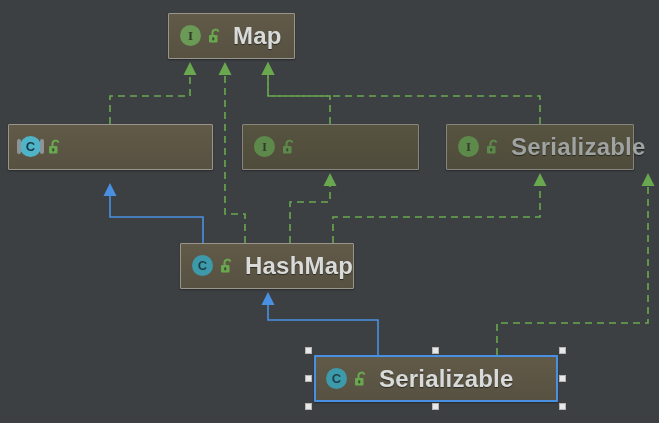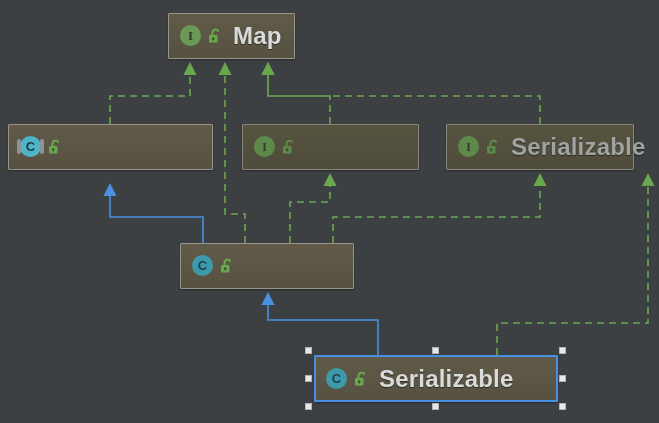--- a/index.html
+++ b/index.html
@@ -226,20 +226,21 @@
       </div>
       <div class="node" style="left: 180px; top: 243px; width: 174px; height: 46px;">
         <span class="icon-stereotype">
           <span class="ic-class">C</span>
         </span>
         <span class="icon-lock"><svg width="16" height="18" viewBox="0 0 16 18">
             <path d="M5.5 8 V5.3 a3.1 3.1 0 0 1 6.0 -0.6" fill="none" stroke="#6aa84f" stroke-width="2"></path>
             <rect x="2" y="8" width="8.5" height="7.5" rx="1" fill="#6aa84f"></rect>
             <rect x="5.2" y="10.2" width="2.1" height="3.2" rx="0.8" fill="#3f4a35"></rect>
           </svg></span>
+        <span class="node-label">HashMap</span>
       </div>
       <div class="node selected" style="left: 314px; top: 355px; width: 244px; height: 47px;">
         <span class="icon-stereotype">
           <span class="ic-class">C</span>
         </span>
         <span class="icon-lock"><svg width="16" height="18" viewBox="0 0 16 18">
             <path d="M5.5 8 V5.3 a3.1 3.1 0 0 1 6.0 -0.6" fill="none" stroke="#6aa84f" stroke-width="2"></path>
             <rect x="2" y="8" width="8.5" height="7.5" rx="1" fill="#6aa84f"></rect>
             <rect x="5.2" y="10.2" width="2.1" height="3.2" rx="0.8" fill="#3f4a35"></rect>
           </svg></span>

